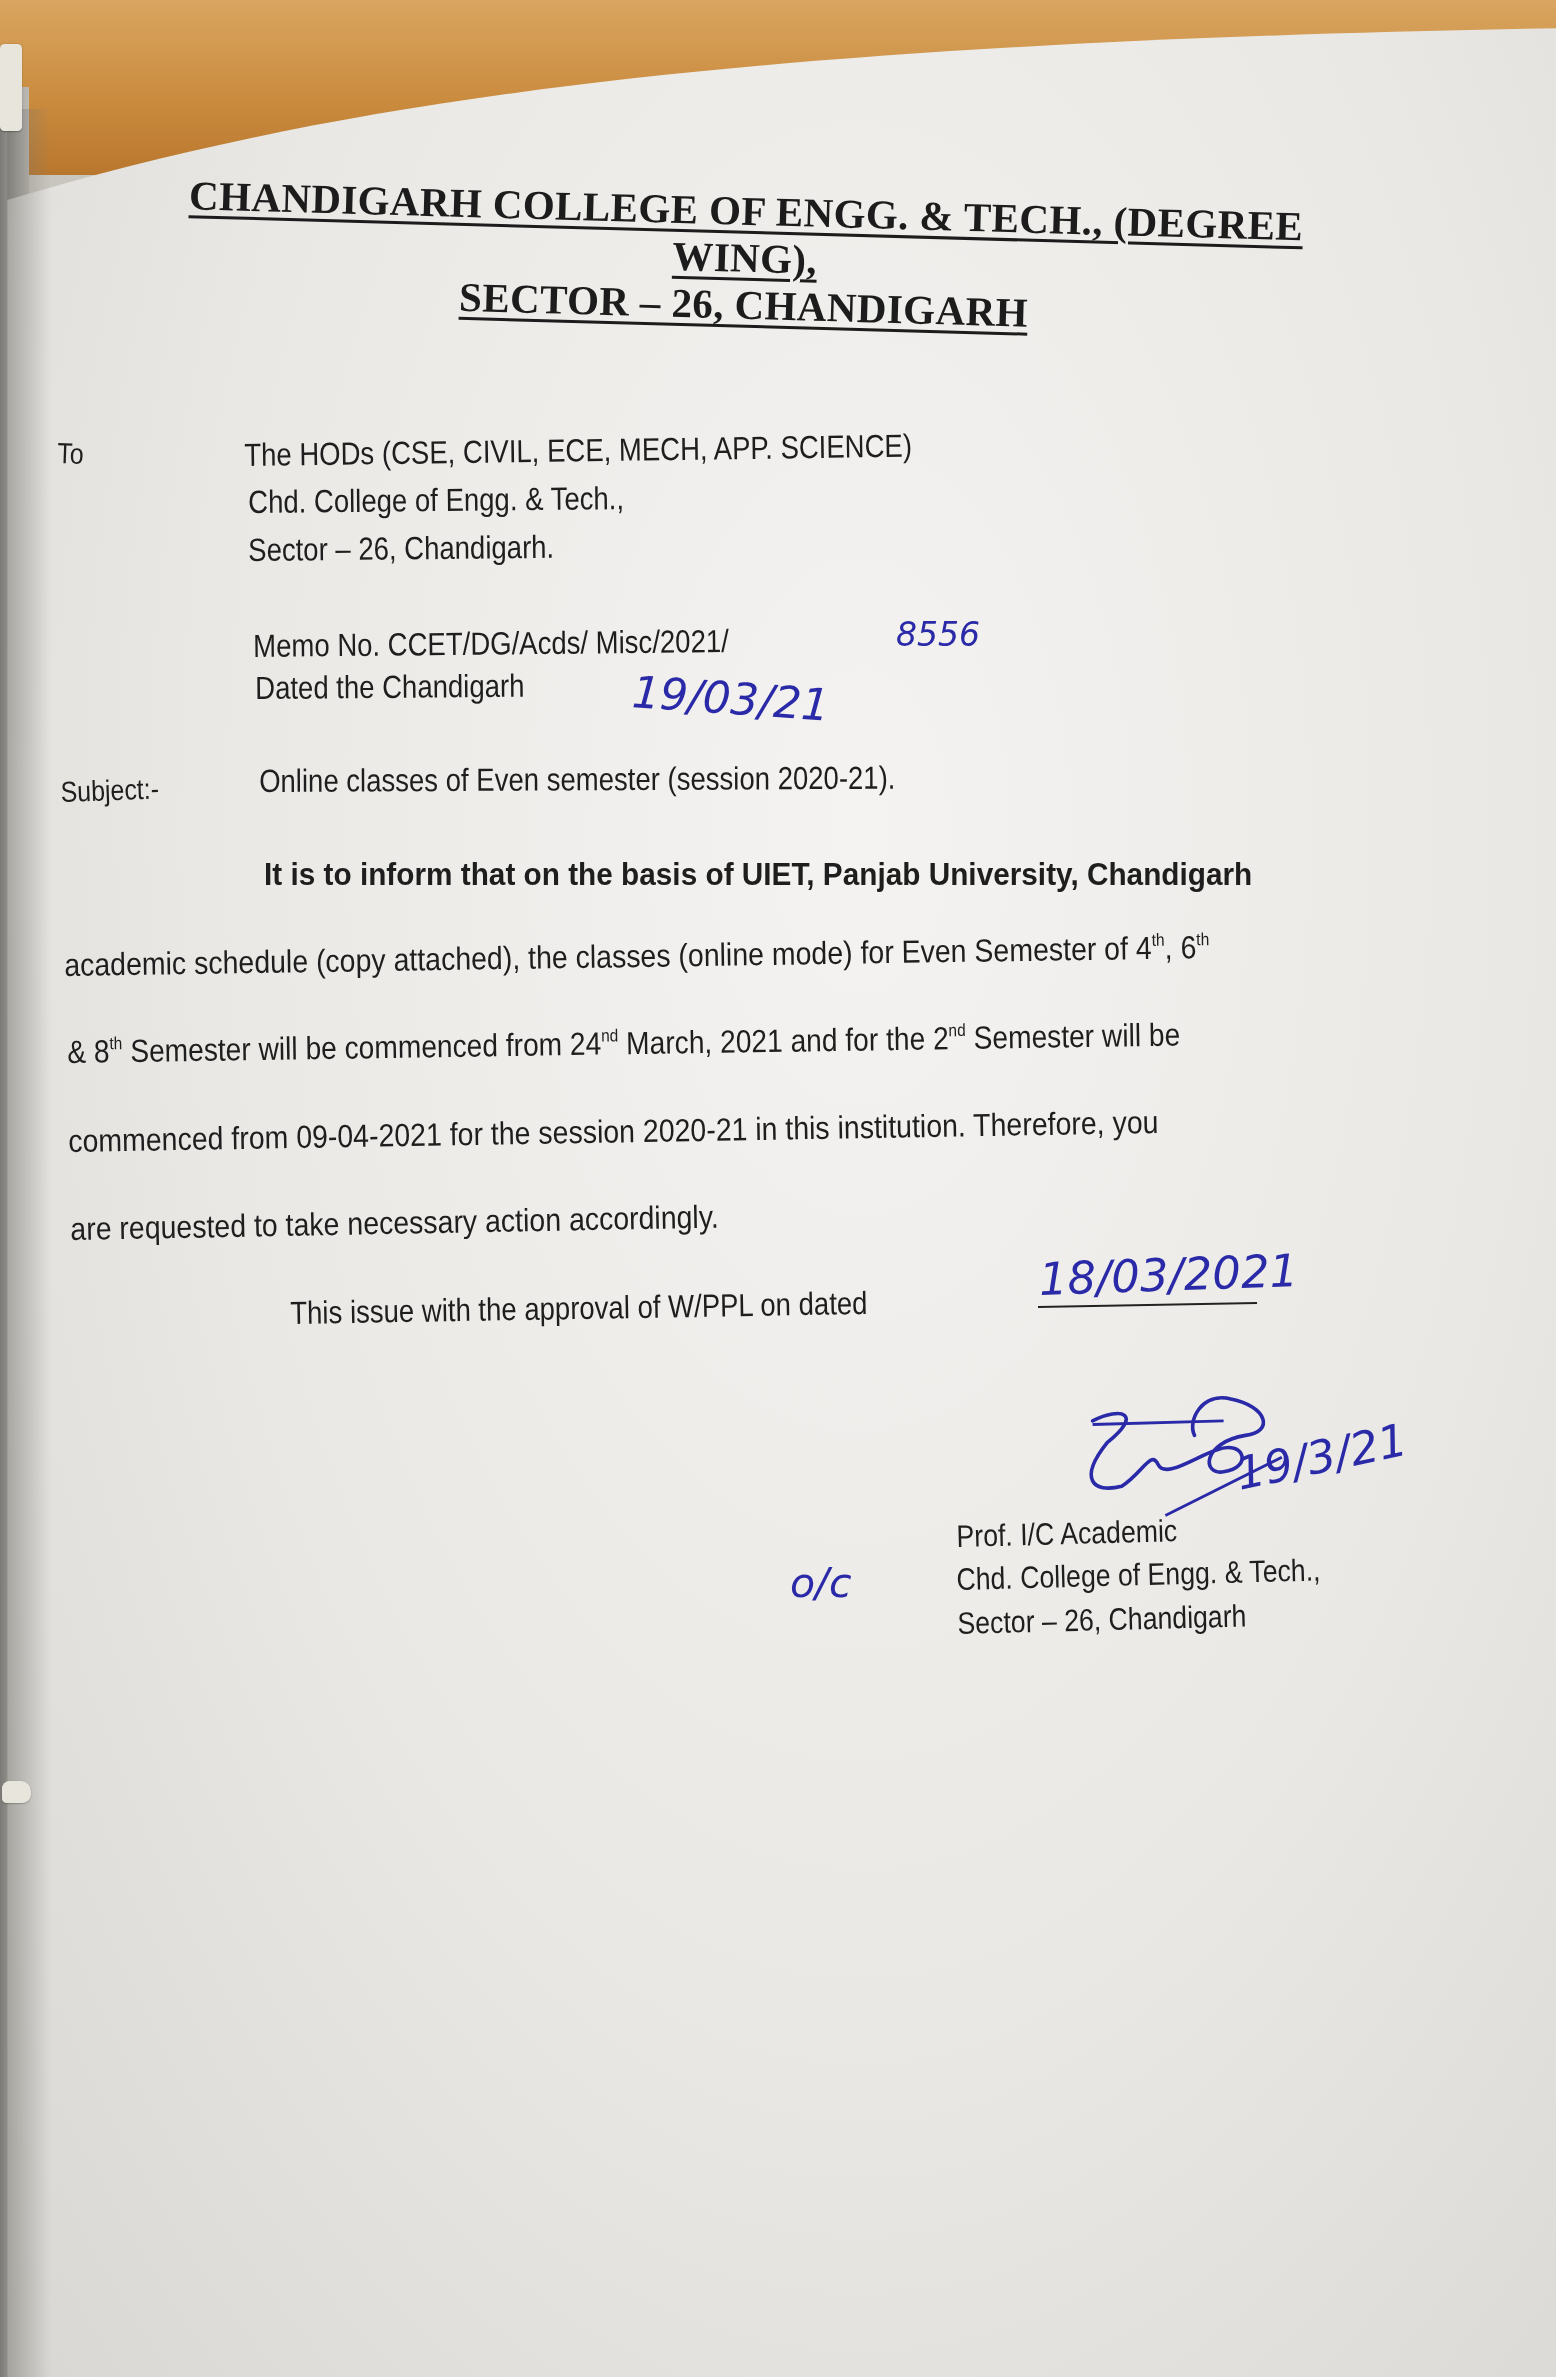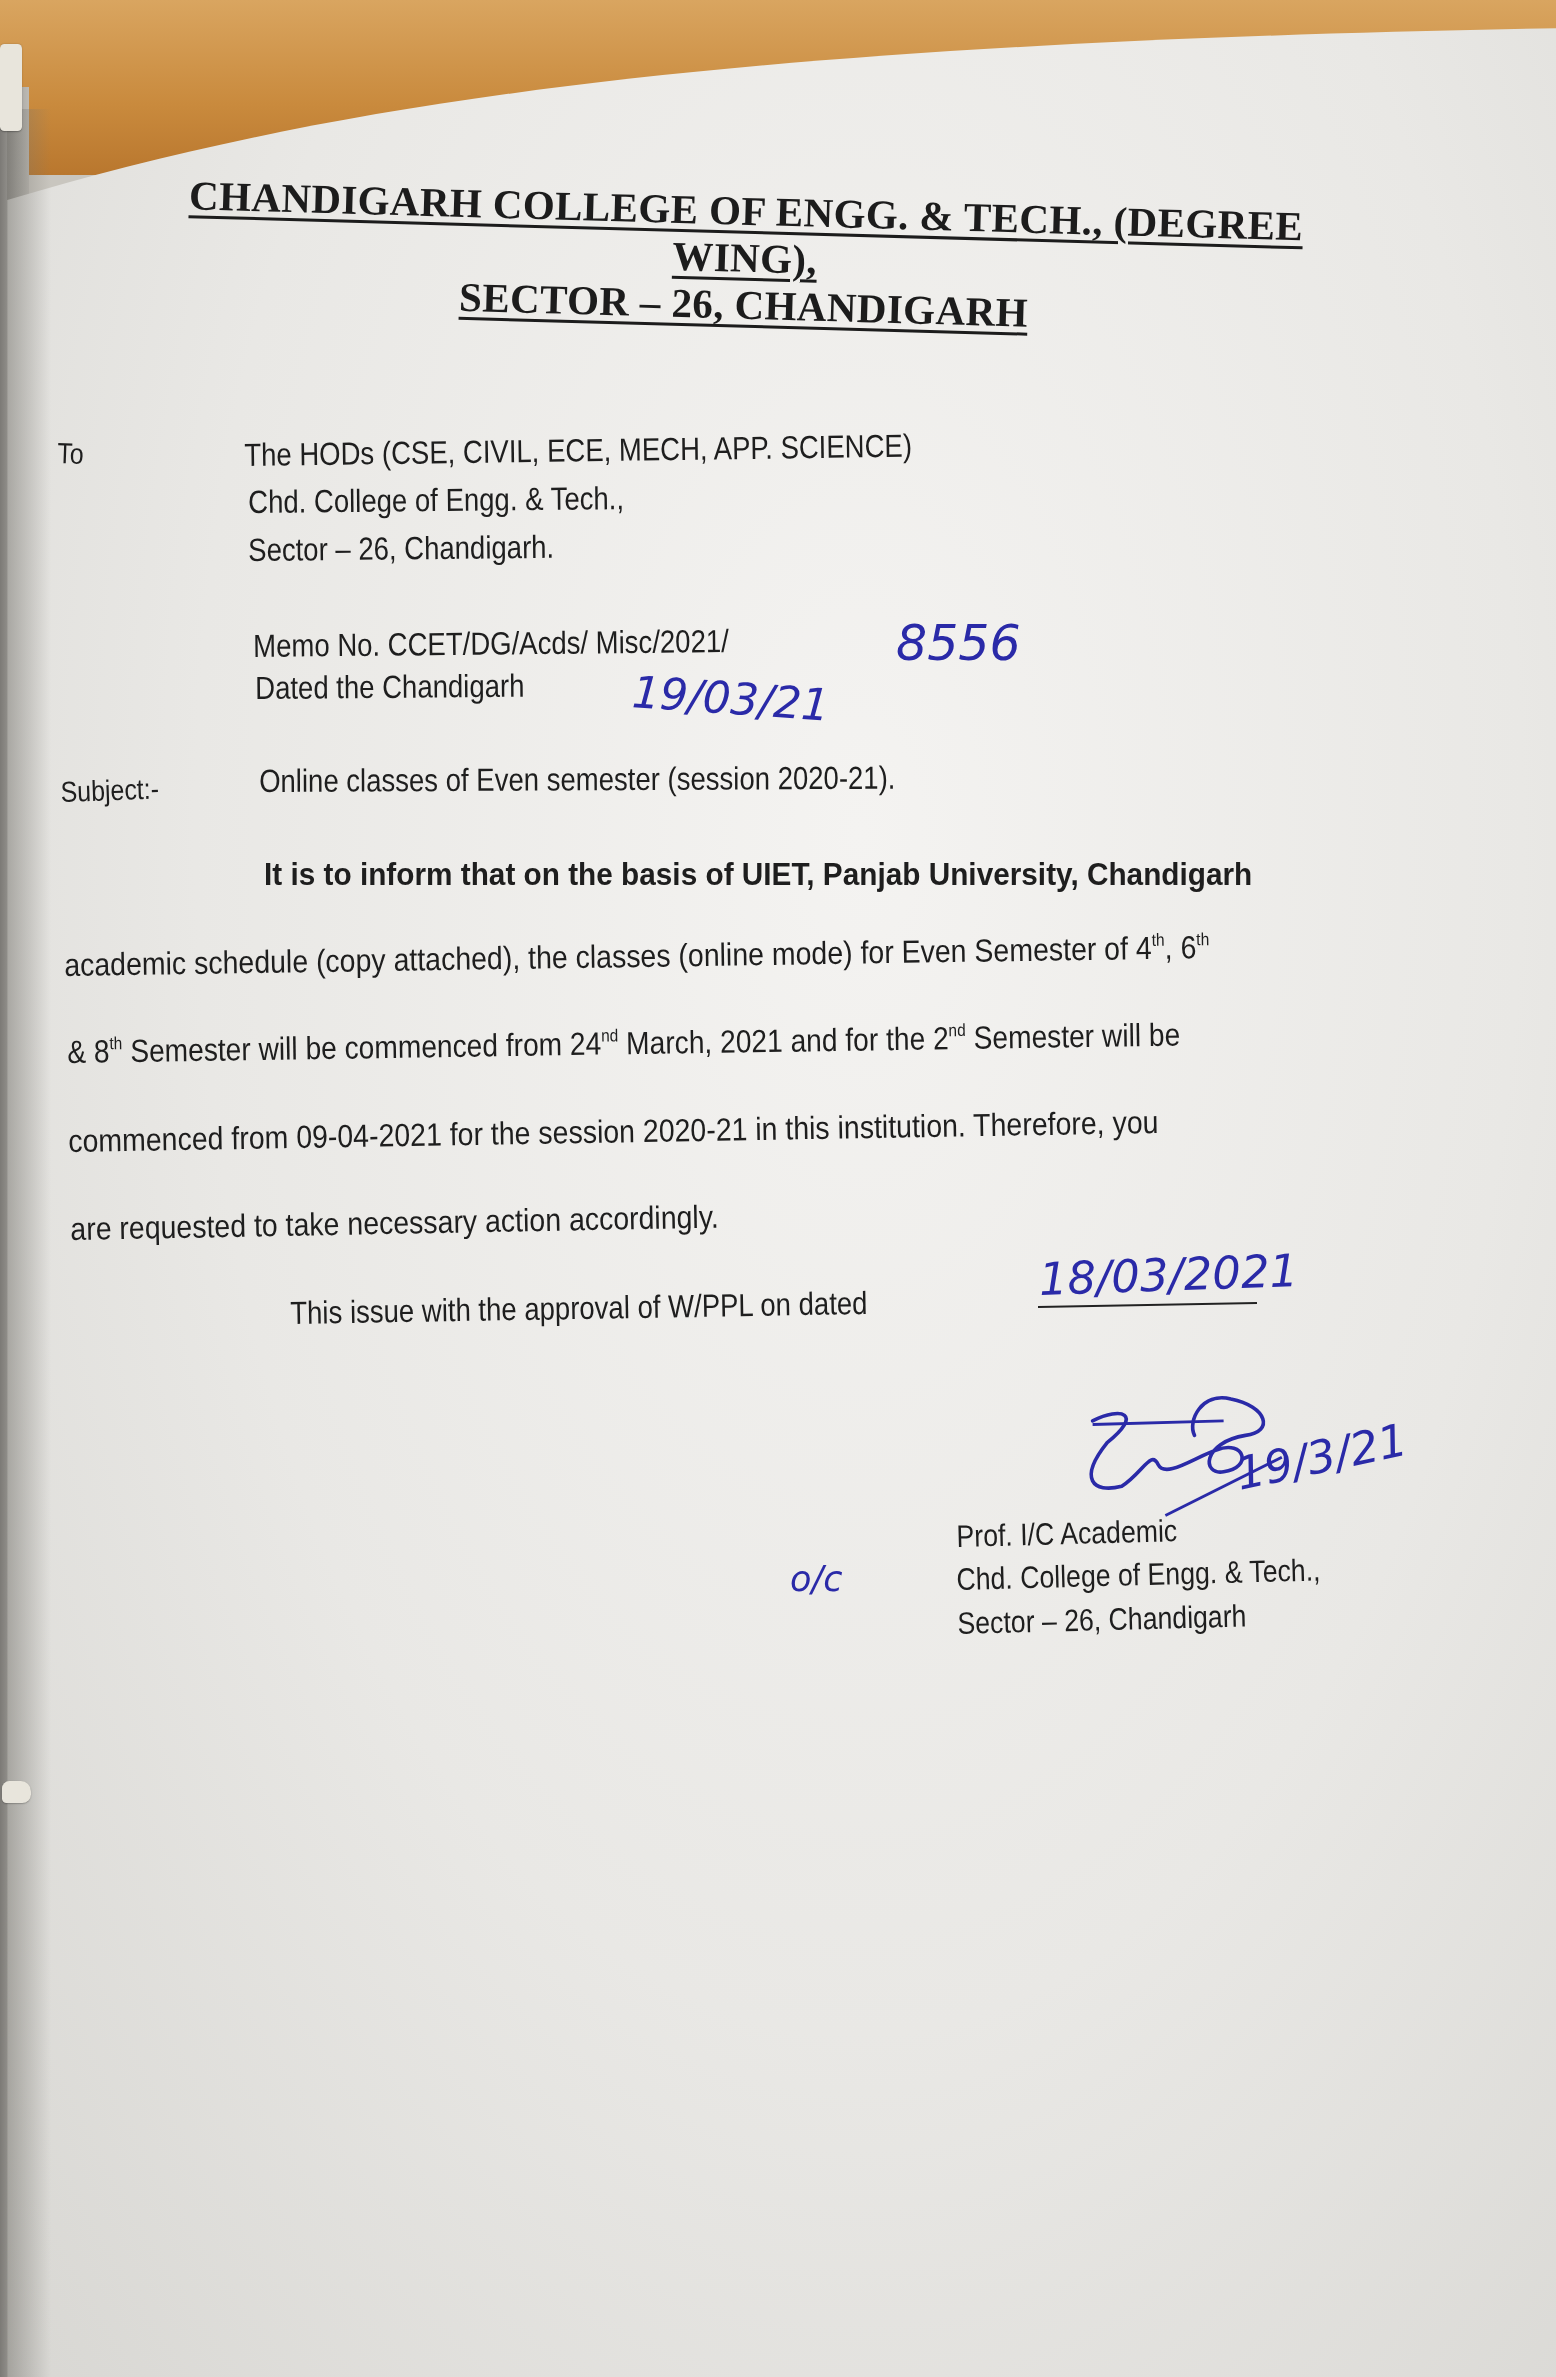--- a/index.html
+++ b/index.html
@@ -64,21 +64,21 @@
   <div>SECTOR – 26, CHANDIGARH</div>
 </div>
 
 <div class="txt" style="left:58px; top:437px; font-size:29px; transform:rotate(2deg);"><span class="cond">To</span></div>
 
 <div class="txt" style="left:244px; top:437px; transform:rotate(-0.8deg);"><span class="cond">The HODs (CSE, CIVIL, ECE, MECH, APP. SCIENCE)</span></div>
 <div class="txt" style="left:248px; top:484px; transform:rotate(-0.6deg);"><span class="cond">Chd. College of Engg. &amp; Tech.,</span></div>
 <div class="txt" style="left:248px; top:532px; transform:rotate(-0.6deg);"><span class="cond">Sector – 26, Chandigarh.</span></div>
 
 <div class="txt" style="left:253px; top:628px; transform:rotate(-0.6deg);"><span class="cond">Memo No. CCET/DG/Acds/ Misc/2021/</span></div>
-<div class="ink" style="left:896px; top:615px; font-size:49px;">8556</div>
+<div class="ink" style="left:896px; top:615px; font-size:33px;">8556</div>
 <div class="txt" style="left:255px; top:670px; transform:rotate(-0.5deg);"><span class="cond">Dated the Chandigarh</span></div>
 <div class="ink" style="left:634px; top:666px; font-size:44px; transform:rotate(4deg);">19/03/21</div>
 
 <div class="txt" style="left:60px; top:776px; font-size:29px; transform:rotate(-2deg);"><span class="cond">Subject:-</span></div>
 <div class="txt" style="left:259px; top:763px; transform:rotate(-0.3deg);"><span class="cond">Online classes of Even semester (session 2020-21).</span></div>
 
 <div class="txt" style="left:264px; top:856px;font-weight:bold;"><span class="cond" style="transform:scaleX(0.93);">It is to inform that on the basis of UIET, Panjab University, Chandigarh</span></div>
 <div class="txt" style="left:64px; top:947px; transform:rotate(-0.9deg);">
   <span class="cond" style="transform:scaleX(0.89);"><span>academic schedule (copy attached), the classes (online mode) for Even Semester of 4</span><sup>th</sup><span>, 6</span><sup>th</sup></span>
 </div>
@@ -94,18 +94,18 @@
 
 <div class="sig" style="position:absolute; left:1078px; top:1399px;">
   <svg width="233" height="131" viewBox="0 0 320 180">
     <path d="M 20 30 C 60 10, 90 20, 40 60 C 0 110, 20 130, 60 120 C 90 100, 100 70, 110 90 C 120 110, 160 80, 190 70 C 230 55, 240 95, 200 100 C 170 105, 170 60, 230 50 C 270 45, 260 10, 210 0 C 170 -10, 150 30, 160 50" stroke="#2a2aa8" stroke-width="5" fill="none" stroke-linecap="round"></path>
     <path d="M 20 35 L 200 30" stroke="#2a2aa8" stroke-width="4" fill="none"></path>
     <path d="M 120 160 L 280 80" stroke="#2a2aa8" stroke-width="4" fill="none"></path>
   </svg>
 </div>
 <div class="ink" style="left:1231px; top:1449px; font-size:45px; transform:rotate(-12deg);">19/3/21</div>
 
-<div class="ink" style="left:790px; top:1559px; font-size:35px;">o/c</div>
+<div class="ink" style="left:790px; top:1559px; font-size:41px;">o/c</div>
 
 <div class="txt" style="left:956px; top:1519px; font-size:31px; transform:rotate(-1.5deg);"><span class="cond">Prof. I/C Academic</span></div>
 <div class="txt" style="left:956px; top:1562px; font-size:31px; transform:rotate(-1.5deg);"><span class="cond">Chd. College of Engg. &amp; Tech.,</span></div>
 <div class="txt" style="left:957px; top:1606px; font-size:31px; transform:rotate(-1.5deg);"><span class="cond">Sector – 26, Chandigarh</span></div>
 
 
 </body></html>

